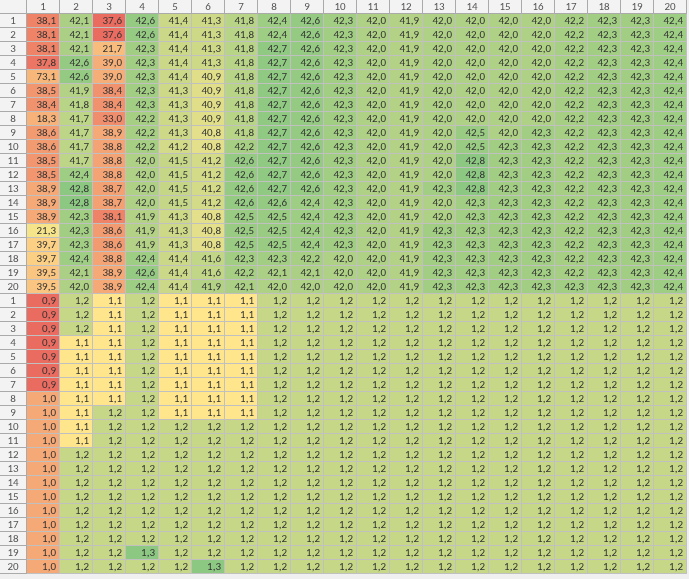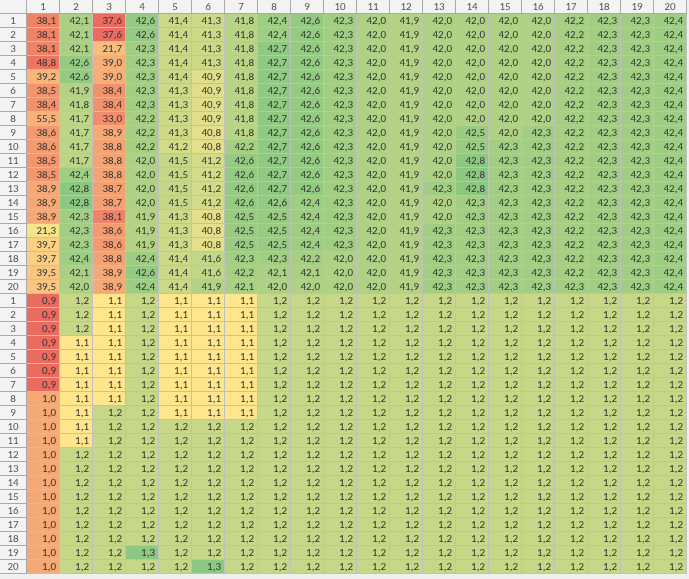--- a/index.html
+++ b/index.html
@@ -121,42 +121,42 @@
     <div class="cell" style="background: rgb(180, 210, 133);">41,9</div>
     <div class="cell" style="background: rgb(175, 209, 133);">42,0</div>
     <div class="cell" style="background: rgb(175, 209, 133);">42,0</div>
     <div class="cell" style="background: rgb(175, 209, 133);">42,0</div>
     <div class="cell" style="background: rgb(175, 209, 133);">42,0</div>
     <div class="cell" style="background: rgb(167, 207, 132);">42,2</div>
     <div class="cell" style="background: rgb(162, 206, 132);">42,3</div>
     <div class="cell" style="background: rgb(162, 206, 132);">42,3</div>
     <div class="cell" style="background: rgb(158, 205, 132);">42,4</div>
     <div class="cell hdr">4</div>
-    <div class="cell" style="background: rgb(236, 117, 99);">48,8</div>
+    <div class="cell" style="background: rgb(236, 117, 99);">37,8</div>
     <div class="cell" style="background: rgb(149, 202, 131);">42,6</div>
     <div class="cell" style="background: rgb(245, 174, 120);">39,0</div>
     <div class="cell" style="background: rgb(162, 206, 132);">42,3</div>
     <div class="cell" style="background: rgb(202, 216, 135);">41,4</div>
     <div class="cell" style="background: rgb(206, 217, 136);">41,3</div>
     <div class="cell" style="background: rgb(184, 212, 134);">41,8</div>
     <div class="cell" style="background: rgb(144, 201, 130);">42,7</div>
     <div class="cell" style="background: rgb(149, 202, 131);">42,6</div>
     <div class="cell" style="background: rgb(162, 206, 132);">42,3</div>
     <div class="cell" style="background: rgb(175, 209, 133);">42,0</div>
     <div class="cell" style="background: rgb(180, 210, 133);">41,9</div>
     <div class="cell" style="background: rgb(175, 209, 133);">42,0</div>
     <div class="cell" style="background: rgb(175, 209, 133);">42,0</div>
     <div class="cell" style="background: rgb(175, 209, 133);">42,0</div>
     <div class="cell" style="background: rgb(175, 209, 133);">42,0</div>
     <div class="cell" style="background: rgb(167, 207, 132);">42,2</div>
     <div class="cell" style="background: rgb(162, 206, 132);">42,3</div>
     <div class="cell" style="background: rgb(162, 206, 132);">42,3</div>
     <div class="cell" style="background: rgb(158, 205, 132);">42,4</div>
     <div class="cell hdr">5</div>
-    <div class="cell" style="background: rgb(247, 183, 123);">39,2</div>
+    <div class="cell" style="background: rgb(247, 183, 123);">73,1</div>
     <div class="cell" style="background: rgb(149, 202, 131);">42,6</div>
     <div class="cell" style="background: rgb(245, 174, 120);">39,0</div>
     <div class="cell" style="background: rgb(162, 206, 132);">42,3</div>
     <div class="cell" style="background: rgb(202, 216, 135);">41,4</div>
     <div class="cell" style="background: rgb(224, 222, 137);">40,9</div>
     <div class="cell" style="background: rgb(184, 212, 134);">41,8</div>
     <div class="cell" style="background: rgb(144, 201, 130);">42,7</div>
     <div class="cell" style="background: rgb(149, 202, 131);">42,6</div>
     <div class="cell" style="background: rgb(162, 206, 132);">42,3</div>
     <div class="cell" style="background: rgb(175, 209, 133);">42,0</div>
@@ -205,21 +205,21 @@
     <div class="cell" style="background: rgb(180, 210, 133);">41,9</div>
     <div class="cell" style="background: rgb(175, 209, 133);">42,0</div>
     <div class="cell" style="background: rgb(175, 209, 133);">42,0</div>
     <div class="cell" style="background: rgb(175, 209, 133);">42,0</div>
     <div class="cell" style="background: rgb(175, 209, 133);">42,0</div>
     <div class="cell" style="background: rgb(167, 207, 132);">42,2</div>
     <div class="cell" style="background: rgb(162, 206, 132);">42,3</div>
     <div class="cell" style="background: rgb(162, 206, 132);">42,3</div>
     <div class="cell" style="background: rgb(158, 205, 132);">42,4</div>
     <div class="cell hdr">8</div>
-    <div class="cell" style="background: rgb(246, 178, 121);">55,5</div>
+    <div class="cell" style="background: rgb(246, 178, 121);">18,3</div>
     <div class="cell" style="background: rgb(189, 213, 134);">41,7</div>
     <div class="cell" style="background: rgb(240, 141, 108);">33,0</div>
     <div class="cell" style="background: rgb(167, 207, 132);">42,2</div>
     <div class="cell" style="background: rgb(206, 217, 136);">41,3</div>
     <div class="cell" style="background: rgb(224, 222, 137);">40,9</div>
     <div class="cell" style="background: rgb(184, 212, 134);">41,8</div>
     <div class="cell" style="background: rgb(144, 201, 130);">42,7</div>
     <div class="cell" style="background: rgb(149, 202, 131);">42,6</div>
     <div class="cell" style="background: rgb(162, 206, 132);">42,3</div>
     <div class="cell" style="background: rgb(175, 209, 133);">42,0</div>

